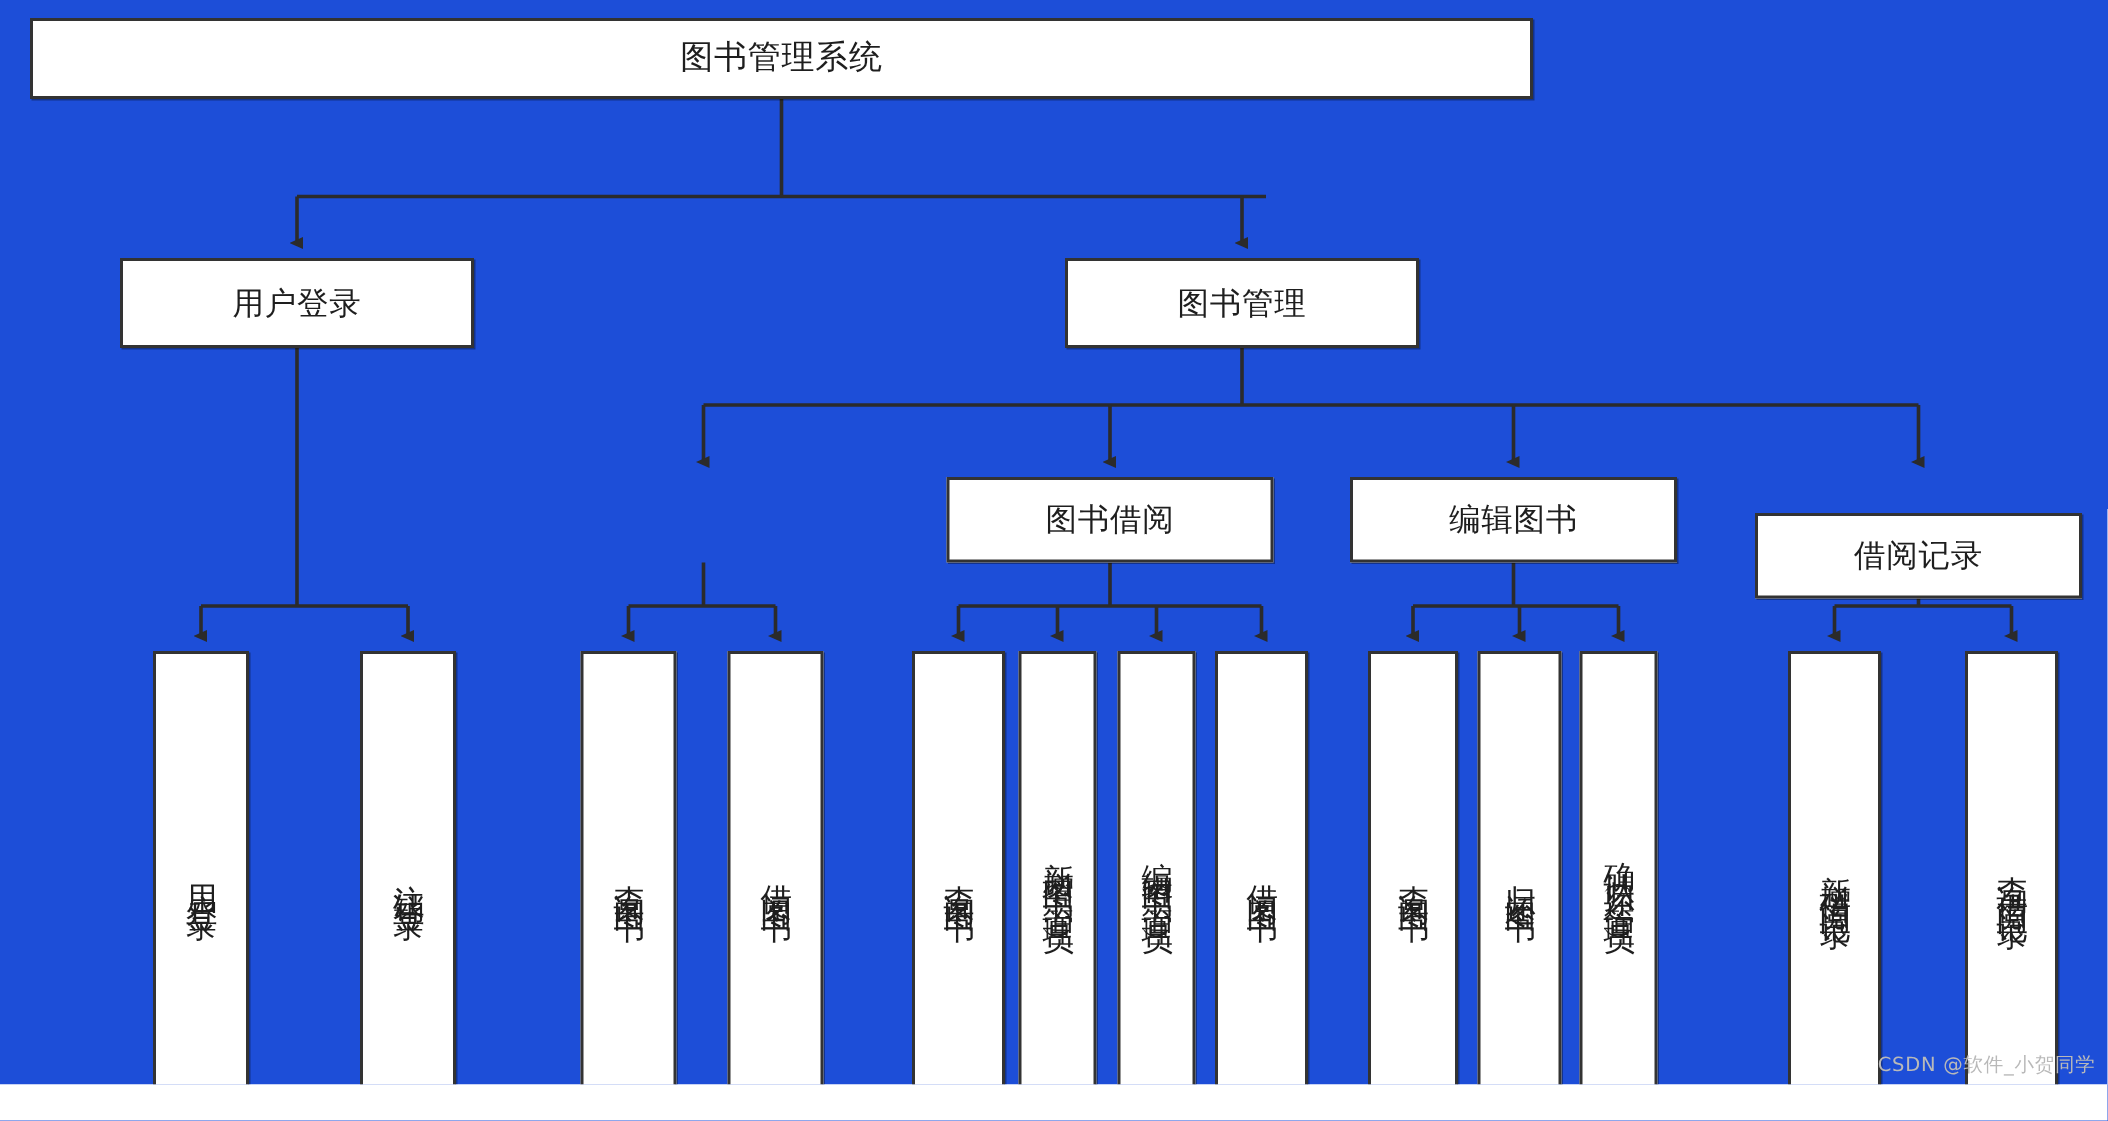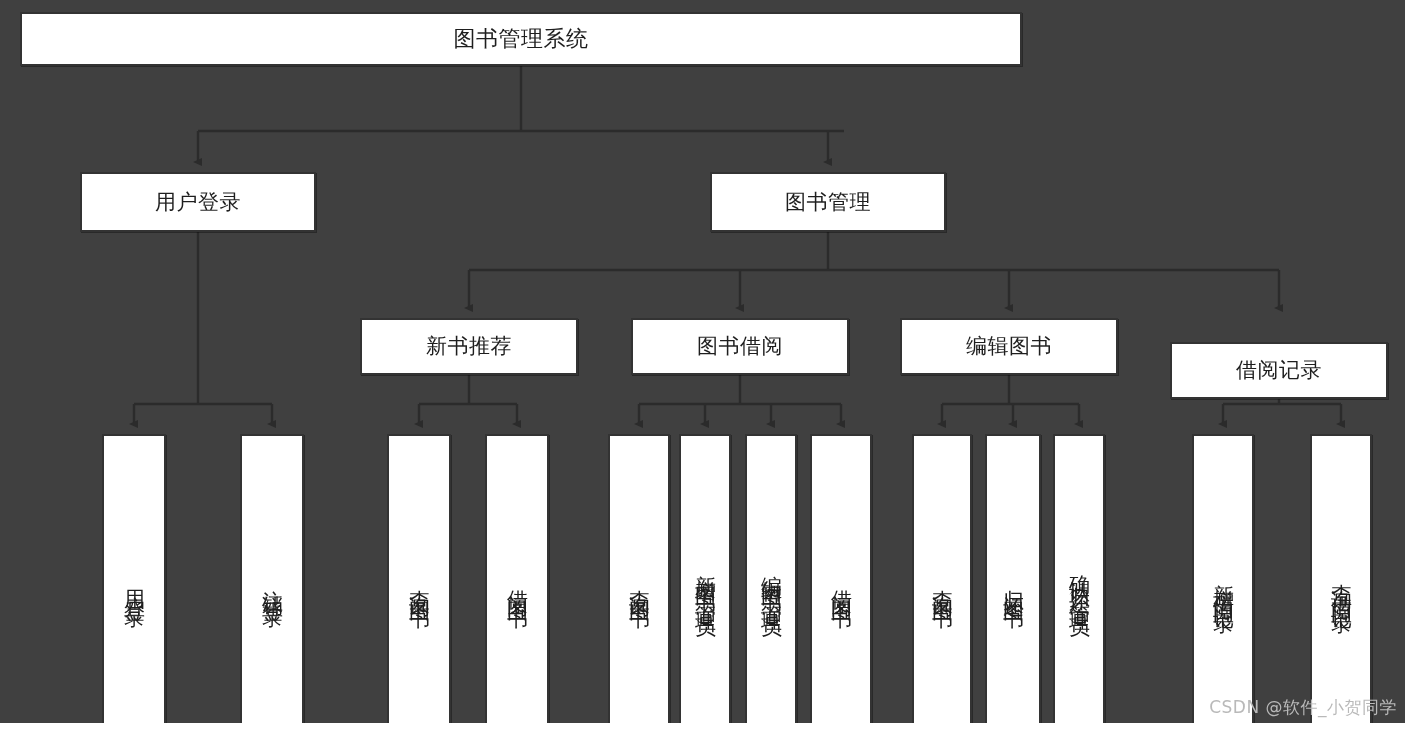--- a/index.html
+++ b/index.html
@@ -4,21 +4,21 @@
 <style>
   html,body{margin:0;padding:0;background:#ffffff;}
   body{
     font-family:"DejaVu Sans","Liberation Sans",sans-serif;
     color:#1a1a1a;
   }
   #canvas{
     position:relative;
     width:1405px;
     height:723px;
-    background:#404040;
+    background:#1d4ed8;
     overflow:hidden;
   }
   svg#wires{
     position:absolute;
     left:0;top:0;
     width:1405px;height:747px;
     pointer-events:none;
   }
   .node{
     position:absolute;
@@ -48,21 +48,21 @@
     font-size:21px;
     letter-spacing:6px;
     line-height:1;
     white-space:nowrap;
   }
   .node.root .lbl{ font-size:22px; }
   .watermark{
     position:absolute;
     right:8px;
     bottom:4px;
-    font-size:17px;
+    font-size:13px;
     color:#b9b9b9;
     z-index:5;
     white-space:nowrap;
     letter-spacing:0.5px;
   }
 </style>
 </head>
 <body>
 
 <div id="canvas">
@@ -121,23 +121,20 @@
     <span class="lbl">图书管理系统</span>
   </div>
 
   <div class="node" id="n-l1-0" style="left: 80px; top: 172px; width: 236px; height: 60px;">
     <span class="lbl">用户登录</span>
   </div>
   <div class="node" id="n-l1-1" style="left: 710px; top: 172px; width: 236px; height: 60px;">
     <span class="lbl">图书管理</span>
   </div>
 
-  <div class="node" id="n-l2-0" style="left: 360px; top: 318px; width: 218px; height: 57px;">
-    <span class="lbl">新书推荐</span>
-  </div>
   <div class="node" id="n-l2-1" style="left: 631px; top: 318px; width: 218px; height: 57px;">
     <span class="lbl">图书借阅</span>
   </div>
   <div class="node" id="n-l2-2" style="left: 900px; top: 318px; width: 218px; height: 57px;">
     <span class="lbl">编辑图书</span>
   </div>
   <div class="node" id="n-l2-3" style="left: 1170px; top: 318px; width: 218px; height: 57px; margin-top: 24px;">
     <span class="lbl">借阅记录</span>
   </div>
 

